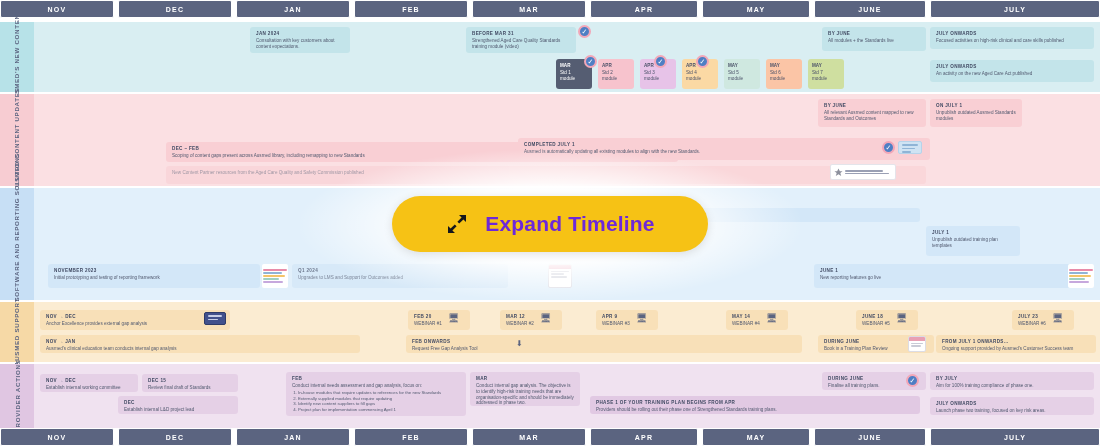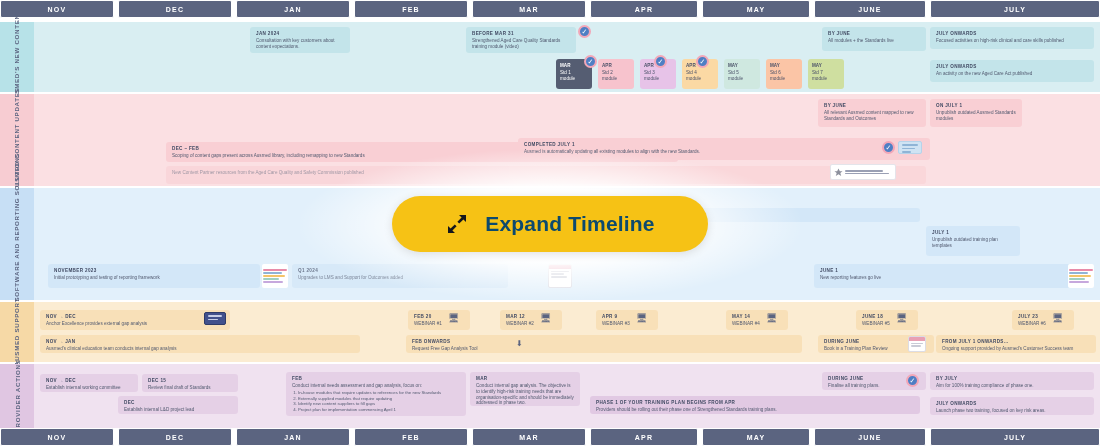--- a/index.html
+++ b/index.html
@@ -115,21 +115,21 @@
     position: absolute; left: 392px; top: 196px;
     width: 316px; height: 56px;
     background: #f6c215;
     border-radius: 28px;
     display: flex; align-items: center; justify-content: center;
     gap: 16px;
     box-shadow: 0 2px 10px rgba(0,0,0,.12);
     cursor: pointer;
   }
   .expand-btn .label {
-    font-size: 21px; font-weight: bold; color: #0c4a6e; letter-spacing: .2px;
+    font-size: 21px; font-weight: bold; color: #6d28d9; letter-spacing: .2px;
   }
   .expand-btn .arrows { width: 24px; height: 24px; }
 
   
   .fade-halo {
     position: absolute; left: 300px; top: 150px; width: 500px; height: 150px;
     background: radial-gradient(ellipse at center, rgba(255,255,255,.95) 35%, rgba(255,255,255,0) 72%);
     pointer-events: none;
   }
 </style>

